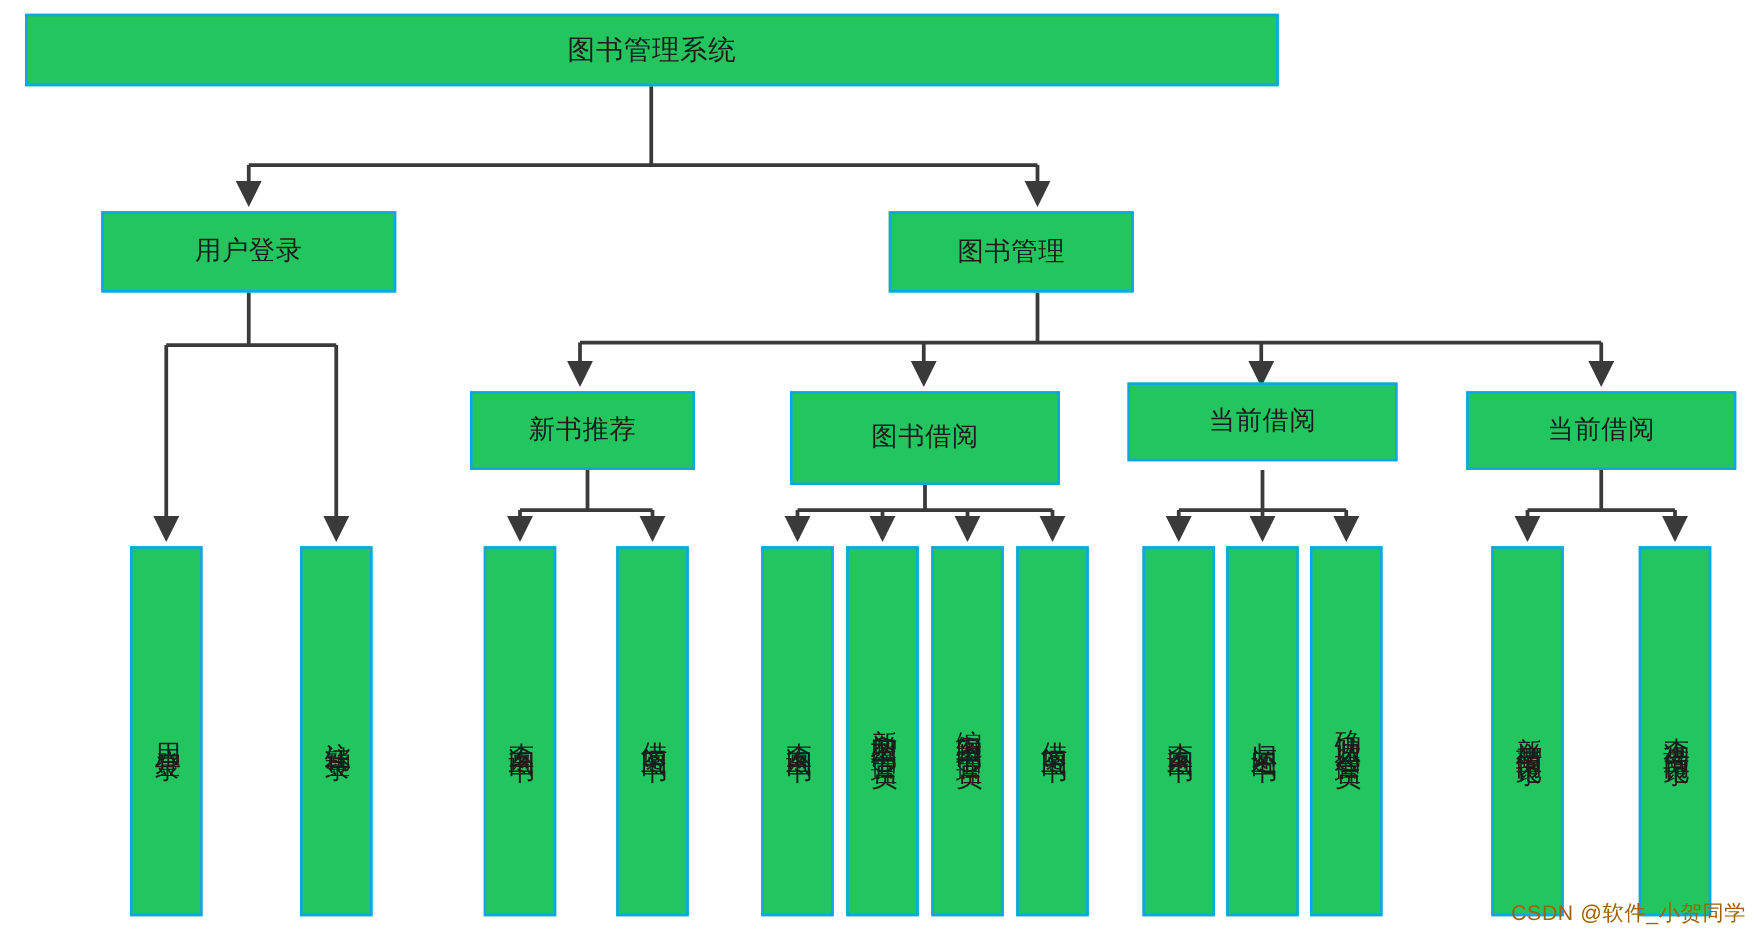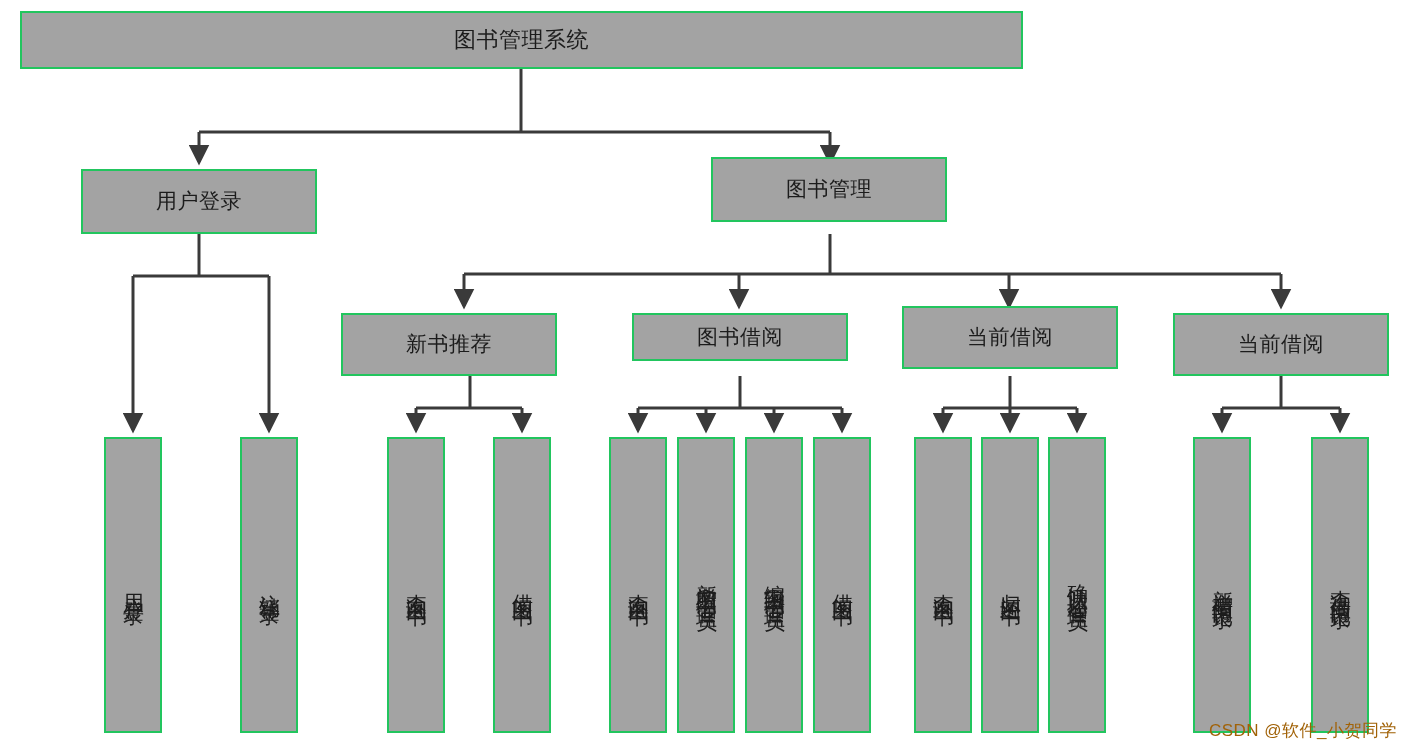--- a/index.html
+++ b/index.html
@@ -21,22 +21,22 @@
   svg#edges {
     position: absolute;
     left: 0;
     top: 0;
     width: 1405px;
     height: 747px;
   }
   .node {
     position: absolute;
     box-sizing: border-box;
-    background: #a3a3a3;
-    border: 2px solid #22c55e;
+    background: #22c55e;
+    border: 2px solid #0ea5e9;
     display: flex;
     align-items: center;
     justify-content: center;
     z-index: 3;
   }
   .node-label {
     color: #1c1c1c;
     font-size: 21px;
     line-height: 1.18;
     letter-spacing: 0.5px;
@@ -121,28 +121,28 @@
     </g>
   </svg>
 
   <div class="node root" style="left:20px; top:11px; width:1003px; height:58px;">
     <span class="node-label">图书管理系统</span>
   </div>
 
   <div class="node" style="left:81px; top:169px; width:236px; height:65px;">
     <span class="node-label">用户登录</span>
   </div>
-  <div class="node" style="left:711px; top:157px; width:236px; height:65px;font-family:Liberation Serif, serif;">
+  <div class="node" style="left:711px; top:169px; width:196px; height:65px;font-family:Liberation Serif, serif;">
     <span class="node-label">图书管理</span>
   </div>
 
-  <div class="node" style="left:341px; top:313px; width:216px; height:63px;">
+  <div class="node" style="left:376px; top:313px; width:180px; height:63px;">
     <span class="node-label">新书推荐</span>
   </div>
-  <div class="node" style="left:632px; top:313px; width:216px; height:48px;align-items:center;">
+  <div class="node" style="left:632px; top:313px; width:216px; height:75px;align-items:center;">
     <span class="node-label">图书借阅</span>
   </div>
   <div class="node" style="left:902px; top:306px; width:216px; height:63px;">
     <span class="node-label">当前借阅</span>
   </div>
   <div class="node" style="left:1173px; top:313px; width:216px; height:63px;">
     <span class="node-label">当前借阅</span>
   </div>
 
   <div class="node vertical" style="left:104px; top:437px; width:58px; height:296px;">

